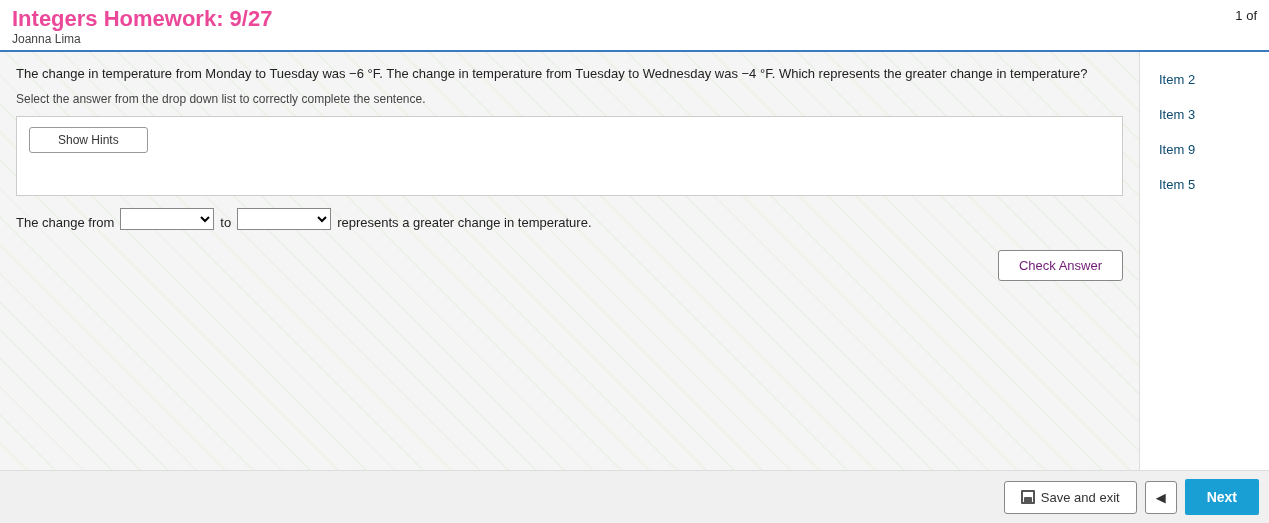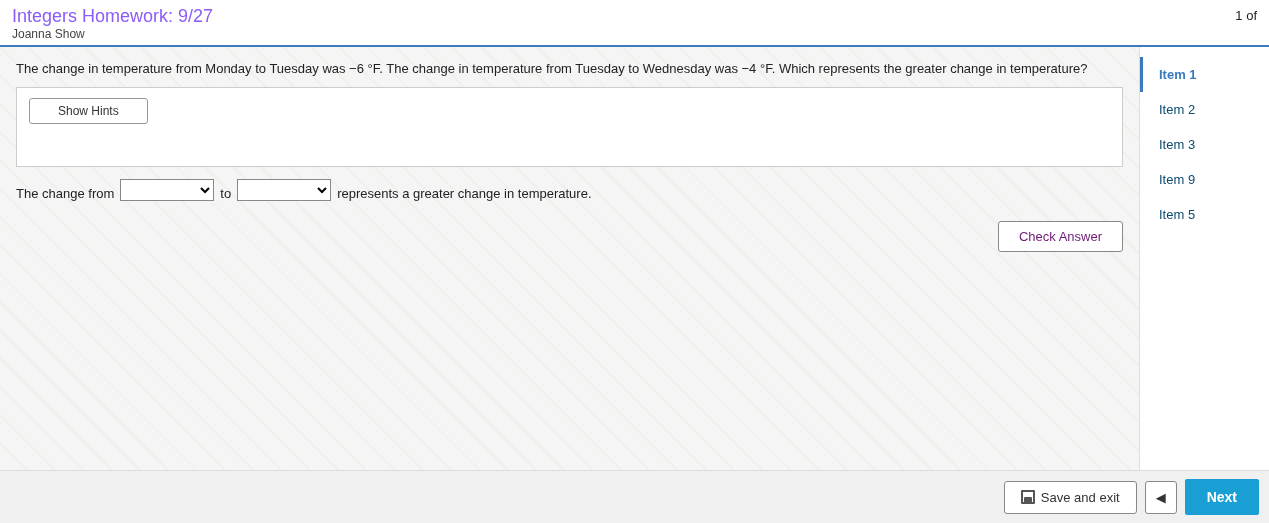--- a/index.html
+++ b/index.html
@@ -16,23 +16,23 @@
     }
 
     
     .header {
       background: #fff;
       padding: 6px 12px 0 12px;
       border-bottom: 2px solid #3a7abf;
       flex-shrink: 0;
     }
     .header-title {
-      font-size: 18px;
-      font-weight: normal;
-      color: #8b5cf6;
+      font-size: 22px;
+      font-weight: bold;
+      color: #ec4899;
     }
     .header-subtitle {
       font-size: 12px;
       color: #444;
       margin-bottom: 4px;
     }
     .header-right {
       position: absolute;
       top: 8px;
       right: 12px;
@@ -195,30 +195,31 @@
       color: #fff;
       border-radius: 2px;
     }
   </style>
 </head>
 <body>
 
 <div style="position:relative;">
   <div class="header">
     <div class="header-title">Integers Homework: 9/27</div>
-    <div class="header-subtitle">Joanna Show</div>
+    <div class="header-subtitle">Joanna Lima</div>
   </div>
   <div class="header-right">1 of</div>
 </div>
 
 <div class="main-layout">
 
   <div class="content-area">
 
     <div class="question-text">The change in temperature from Monday to Tuesday was −6 °F. The change in temperature from Tuesday to Wednesday was −4 °F. Which represents the greater change in temperature?</div>
+    <div class="instruction-text">Select the answer from the drop down list to correctly complete the sentence.</div>
 
     <div class="hints-box">
       <button class="show-hints-btn">Show Hints</button>
     </div>
 
     <div class="sentence-area">
       <span>The change from</span>
       <select aria-label="From">
         <option value=""></option>
         <option value="Monday">Monday</option>
@@ -235,23 +236,20 @@
       <span>represents a greater change in temperature.</span>
     </div>
 
     <div class="check-answer-area">
       <button class="check-answer-btn">Check Answer</button>
     </div>
 
   </div>
 
   <div class="sidebar">
-    <div class="sidebar-item active">
-      <span>Item 1</span>
-    </div>
     <div class="sidebar-item">
       <span>Item 2</span>
     </div>
     <div class="sidebar-item">
       <span>Item 3</span>
     </div>
     <div class="sidebar-item">
       <span>Item 9</span>
     </div>
     <div class="sidebar-item">

